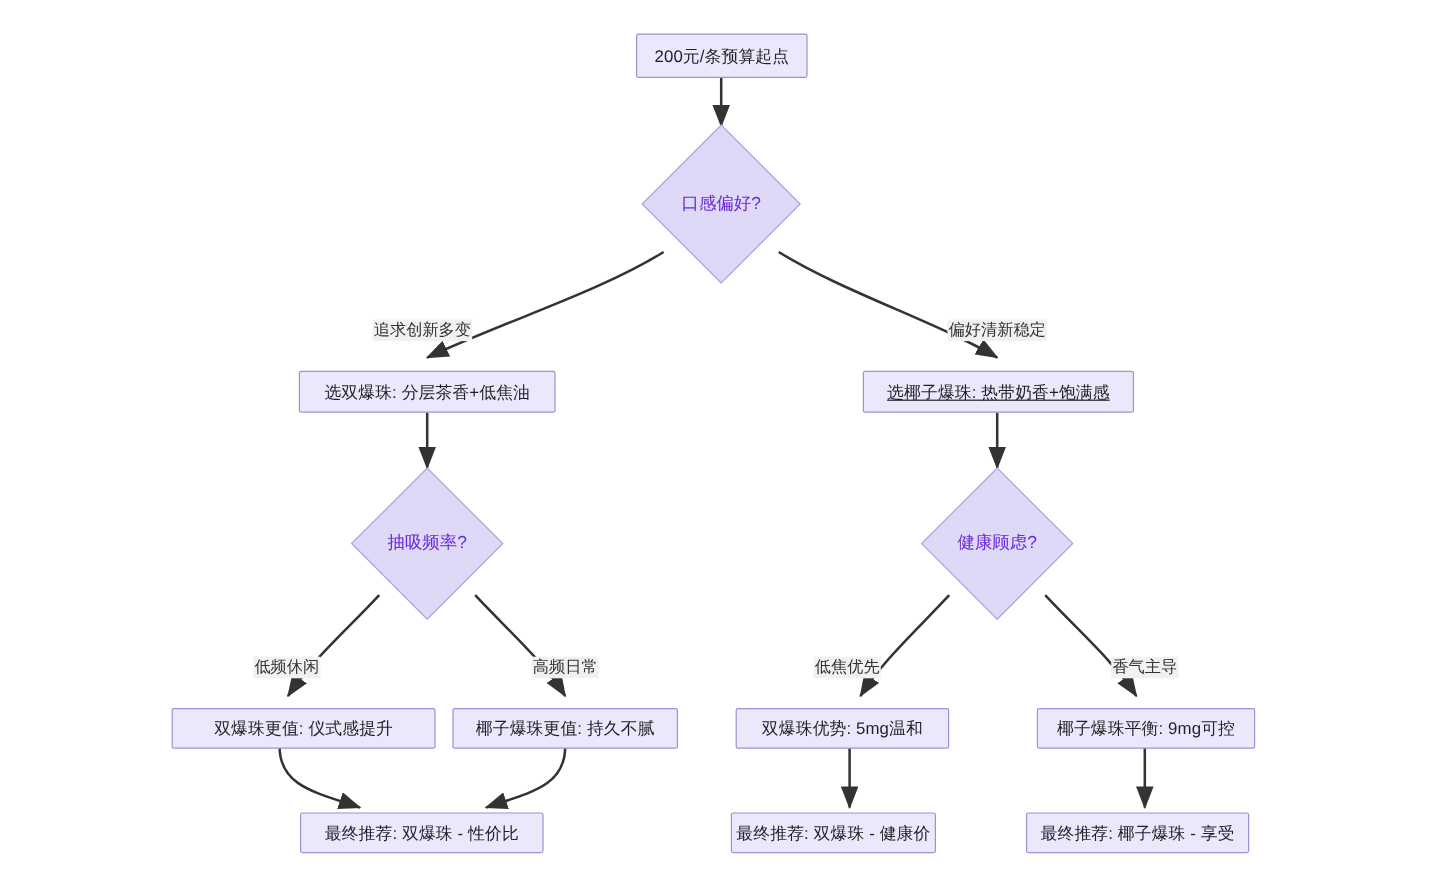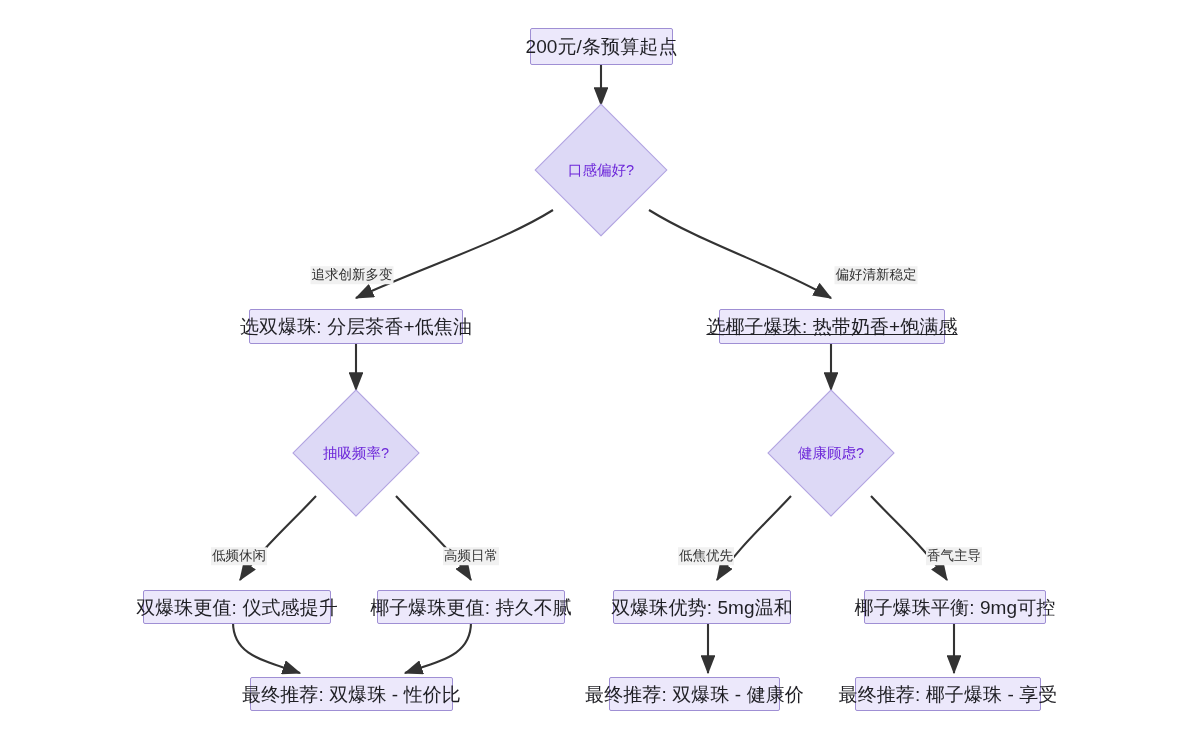--- a/index.html
+++ b/index.html
@@ -32,21 +32,21 @@
   }
   .node {
     position: absolute;
     box-sizing: border-box;
     display: flex;
     align-items: center;
     justify-content: center;
     background: #ece8fb;
     border: 1.3px solid #9f8fd4;
     color: #1f1f24;
-    font-size: 19px;
+    font-size: 14px;
     line-height: 1;
     white-space: nowrap;
     letter-spacing: 0.1px;
   }
   .node-rect {
     border-radius: 2px;
     padding: 0 12px;
   }
   .diamond-wrap {
     position: absolute;
@@ -140,21 +140,21 @@
   <div class="diamond-wrap" style="left:286px; top:390px; width:140px; height:126px;">
     <div class="diamond-shape" style="width:88px; height:88px;"></div>
     <span class="diamond-label">抽吸频率?</span>
   </div>
 
   <div class="diamond-wrap" style="left:761px; top:390px; width:140px; height:126px;">
     <div class="diamond-shape" style="width:88px; height:88px;"></div>
     <span class="diamond-label">健康顾虑?</span>
   </div>
 
-  <div class="node node-rect" style="left:143px; top:590px; width:188px; height:34px;align-items:center;">
+  <div class="node node-rect" style="left:143px; top:590px; width:220px; height:34px;align-items:center;">
     <span>双爆珠更值: 仪式感提升</span>
   </div>
 
   <div class="node node-rect" style="left:377px; top:590px; width:188px; height:34px;">
     <span>椰子爆珠更值: 持久不腻</span>
   </div>
 
   <div class="node node-rect" style="left:613px; top:590px; width:178px; height:34px;">
     <span>双爆珠优势: 5mg温和</span>
   </div>
@@ -170,21 +170,21 @@
   <div class="node node-rect" style="left:609px; top:677px; width:171px; height:34px;">
     <span>最终推荐: 双爆珠 - 健康价</span>
   </div>
 
   <div class="node node-rect" style="left:855px; top:677px; width:186px; height:34px;">
     <span>最终推荐: 椰子爆珠 - 享受</span>
   </div>
 
   <span class="edge-label" style="left:352px; top:275px;">追求创新多变</span>
 
-  <span class="edge-label" style="left:831px; top:275px;margin-left:45px;">偏好清新稳定</span>
+  <span class="edge-label" style="left:831px; top:275px;">偏好清新稳定</span>
 
   <span class="edge-label" style="left:239px; top:556px;">低频休闲</span>
 
   <span class="edge-label" style="left:471px; top:556px;">高频日常</span>
 
   <span class="edge-label" style="left:706px; top:556px;">低焦优先</span>
 
   <span class="edge-label" style="left:954px; top:556px;">香气主导</span>
 
 </div>

